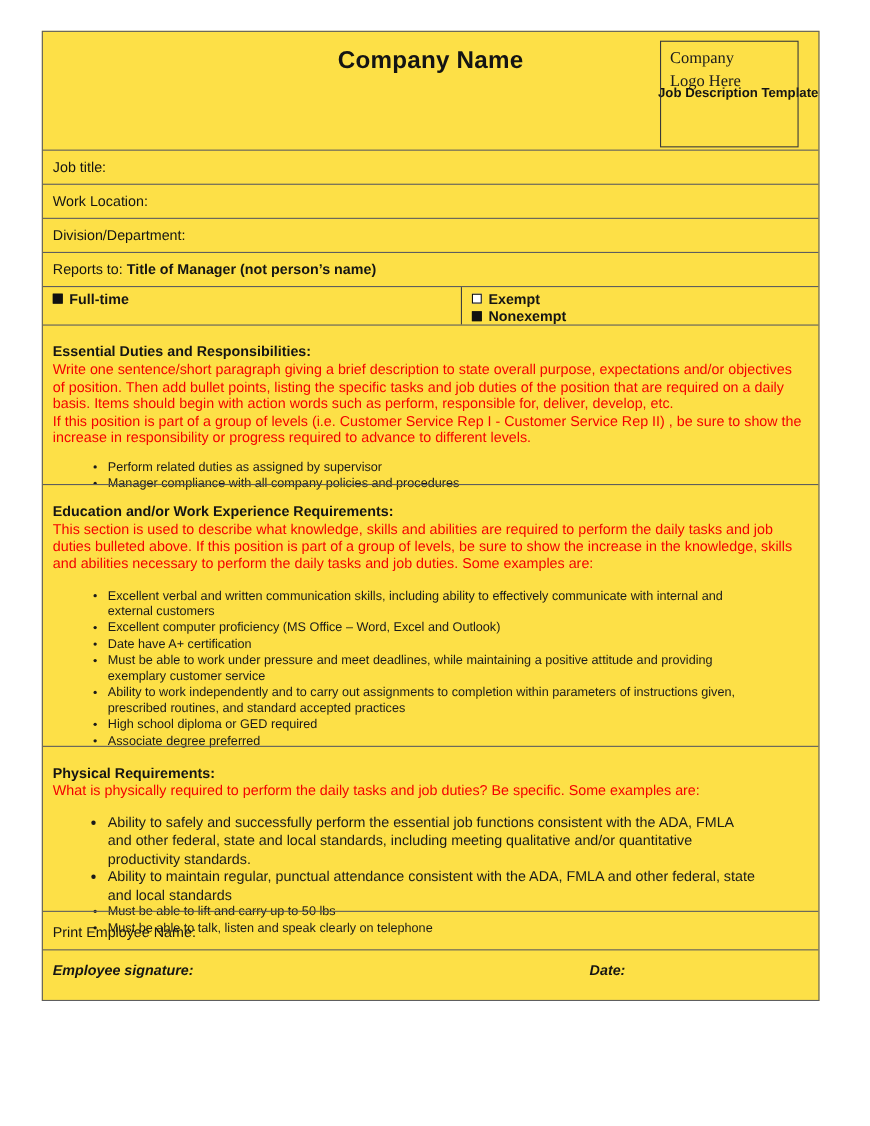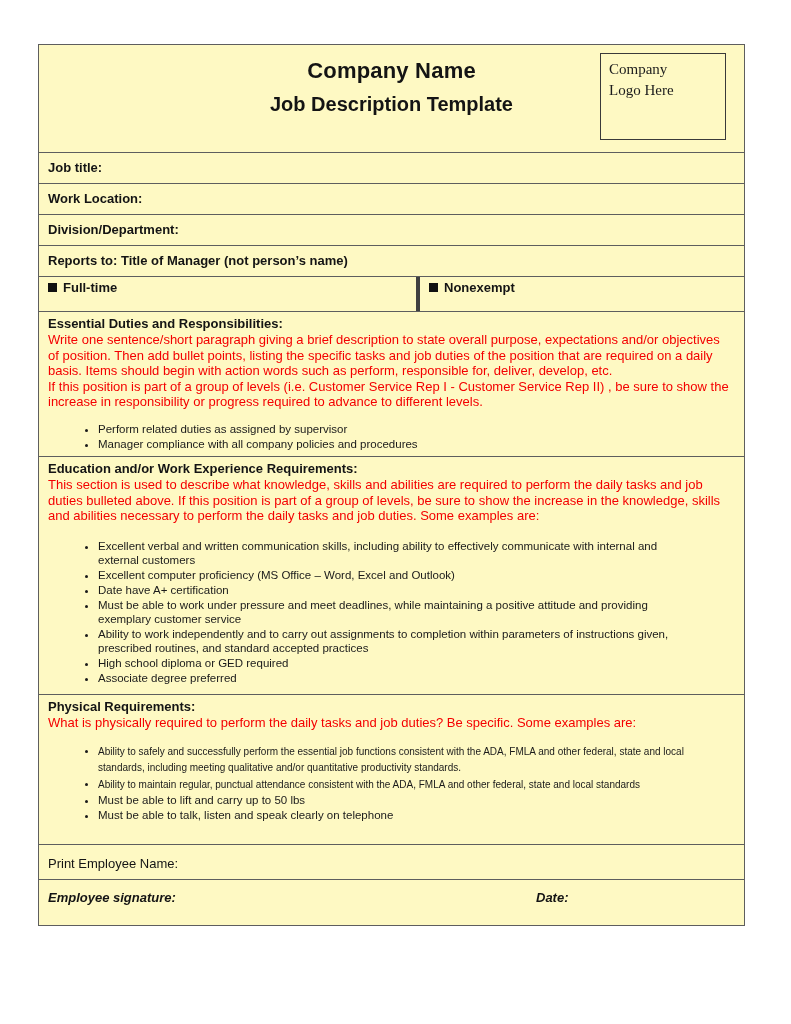--- a/index.html
+++ b/index.html
@@ -5,76 +5,76 @@
   * { box-sizing: border-box; margin: 0; padding: 0; }
   html, body { background: #ffffff; }
   body {
     width: 791px; height: 1024px;
     position: relative;
     font-family: "Liberation Sans", "DejaVu Sans", sans-serif;
     color: #141414;
   }
   .doc-table {
     position: absolute;
-    left: 38px; top: 44px;
+    left: 38px; top: 28px;
     width: 707px;
     border: 1px solid #5e5e5e;
-    background: #fef9c3;
+    background: #fde047;
   }
   .row { border-top: 1px solid #5e5e5e; position: relative; }
   .row.first { border-top: none; }
 
   
   .header-row { height: 107px; text-align: center; padding-top: 13px; }
   .company-title { font-size: 22px; font-weight: bold; letter-spacing: 0.2px; }
-  .doc-subtitle { font-size: 20px; font-weight: bold; margin-top: 9px; }
+  .doc-subtitle { font-size: 12px; font-weight: bold; margin-top: 9px; text-align: right; }
   .logo-box {
     position: absolute; top: 8px; right: 18px;
-    width: 126px; height: 87px;
+    width: 126px; height: 97px;
     border: 1px solid #3a3a3a;
     padding: 5px 0 0 8px;
     text-align: left;
   }
   .logo-text {
     font-family: "Liberation Serif", "DejaVu Serif", serif;
     font-size: 15px; line-height: 1.37; color: #1c1c1c;
     width: 70px;
   }
 
   
   .field-row { height: 31px; padding: 7px 8px 0 9px; font-size: 13px; }
-  .field-row .lbl { font-weight: bold; }
+  .field-row .lbl { font-weight: normal; }
   .field-row .val { font-weight: bold; }
 
   
   .emp-row { height: 35px; display: flex; }
   .emp-cell { padding: 2px 8px 0 9px; font-size: 13px; font-weight: bold; }
-  .emp-cell.left { width: 381px; border-right: 4px solid #404040; }
+  .emp-cell.left { width: 381px; border-right: 1px solid #404040; }
   .emp-cell.right { flex: 1; }
   .emp-line { display: flex; align-items: center; height: 16px; }
   .cb {
     display: inline-block; width: 9px; height: 9px;
     border: 1.6px solid #111; margin-right: 6px; flex: 0 0 auto;
     background: #ffffff;
   }
   .cb.filled { background: #111; }
 
   
-  .section { padding: 3px 8px 0 9px; }
+  .section { padding: 15px 8px 0 9px; }
   .sec-essential { height: 145px; }
   .sec-education { height: 238px; }
   .sec-physical  { height: 150px; }
   .sec-title { font-size: 13px; font-weight: bold; line-height: 17px; }
   .sec-desc { font-size: 13px; line-height: 15.5px; color: #f40000; padding-right: 4px; }
   ul.bullets { margin: 12px 0 0 0; padding-left: 50px; padding-right: 45px; list-style: disc; }
   ul.bullets li { font-size: 11.5px; line-height: 15px; color: #1a1a1a; }
   .sec-education ul.bullets { margin-top: 15px; }
   .sec-education ul.bullets li { line-height: 14px; padding-bottom: 1px; }
   .sec-physical ul.bullets { margin-top: 13px; }
-  .sec-physical ul.bullets li.lg { font-size: 10px; line-height: 16.5px; }
+  .sec-physical ul.bullets li.lg { font-size: 13px; line-height: 16.5px; }
   .sec-physical ul.bullets li.sm { font-size: 11.5px; line-height: 15px; }
 
   
   .print-row { height: 35px; padding: 11px 8px 0 9px; font-size: 13px; font-weight: normal; }
   .sig-row { height: 46px; padding: 10px 8px 0 9px; font-size: 13px; font-weight: bold; font-style: italic; }
   .date-label { position: absolute; left: 497px; top: 10px; font-size: 13px; font-weight: bold; }
 </style>
 </head>
 <body>
 
@@ -102,20 +102,24 @@
   </div>
 
   <div class="row emp-row">
     <div class="emp-cell left">
       <div class="emp-line">
         <span class="cb filled"></span>
         <span>Full-time</span>
       </div>
     </div>
     <div class="emp-cell right">
+      <div class="emp-line">
+        <span class="cb"></span>
+        <span>Exempt</span>
+      </div>
       <div class="emp-line">
         <span class="cb filled"></span>
         <span>Nonexempt</span>
       </div>
     </div>
   </div>
 
   <div class="row section sec-essential">
     <div class="sec-title">Essential Duties and Responsibilities:</div>
     <div class="sec-desc">

